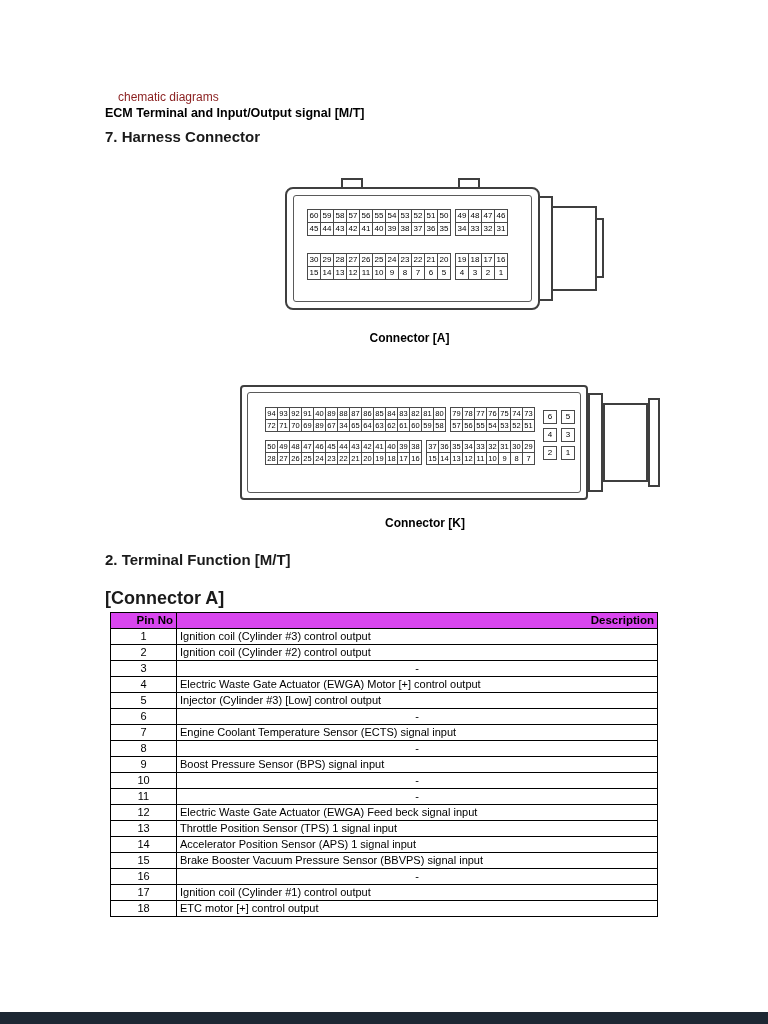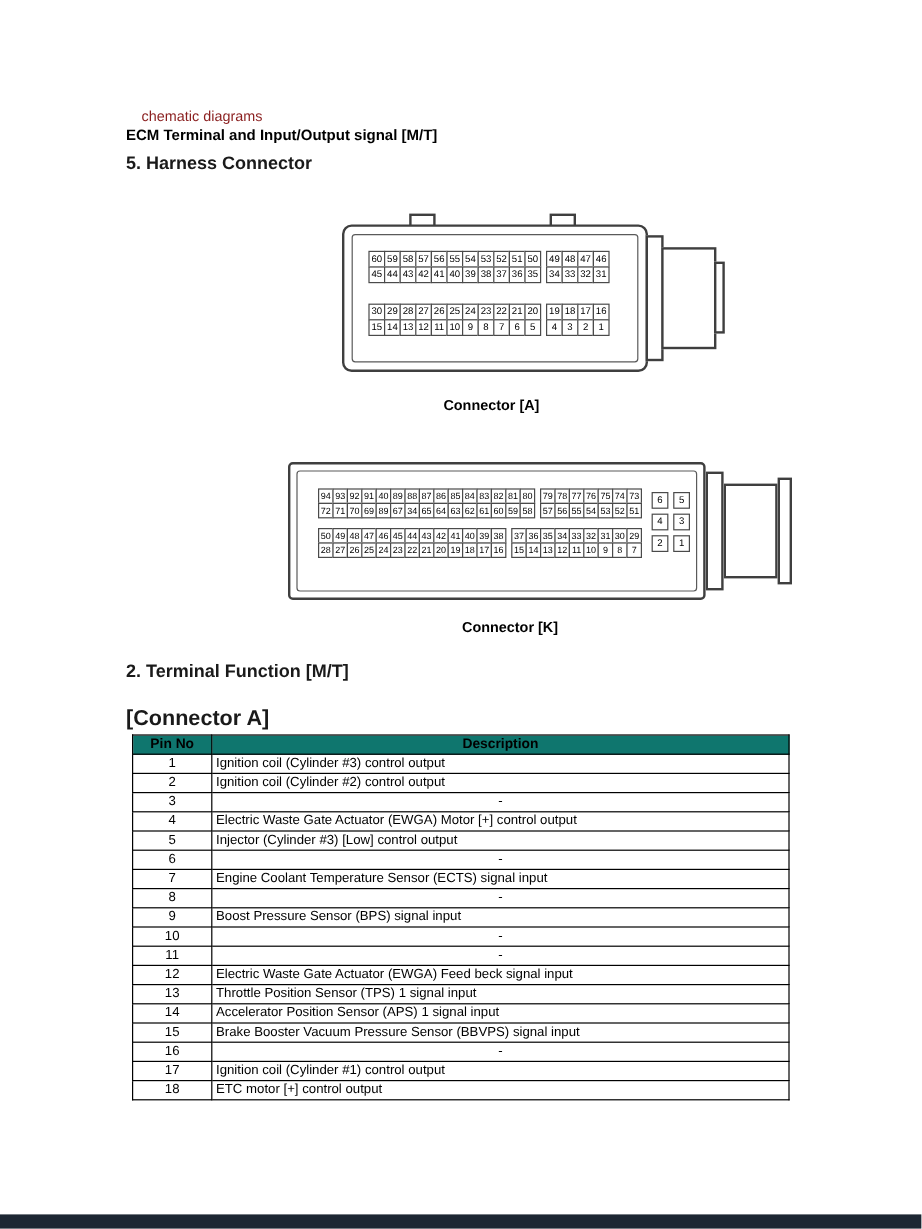--- a/index.html
+++ b/index.html
@@ -33,36 +33,36 @@
   .side-grid { position:absolute; display:grid; grid-template-columns:14px 14px; gap:4px; }
   .side-cell { width:14px; height:14px; border:1px solid #4a4a4a; background:#fff;
                font-size:8px; line-height:12px; text-align:center; color:#000; }
 
   .conn-label { position:absolute; text-align:center; font-weight:bold; font-size:12px; color:#000; }
 
   .term-table { position:absolute; left:110px; top:612px; width:548px;
                 border-collapse:collapse; font-size:11px; color:#000;
                 border:1.5px solid #000; }
   .term-table th, .term-table td { border:1px solid #000; height:16px; padding:0 3px; line-height:15px; }
-  .term-table th { background:#0f766e; font-size:11.5px; font-weight:bold; text-align:center;margin-top:25px; }
+  .term-table th { background:#d946ef; font-size:11.5px; font-weight:bold; text-align:right;margin-top:25px; }
   .term-table th.pin-col { width:66px; }
   .term-table td.pin-col { text-align:center; padding:0; }
   .term-table td.desc-col { text-align:left; }
   .term-table td.center { text-align:center; }
 
   .bottom-bar { position:absolute; left:0; top:1012px; width:768px; height:12px; background:#1d2733; }
 </style>
 </head>
 <body>
 
 <div>
 
   <div class="abs crumb">chematic diagrams</div>
   <div class="abs doc-title">ECM Terminal and Input/Output signal [M/T]</div>
-  <div class="h-section" id="h-section1">5. Harness Connector</div>
+  <div class="h-section" id="h-section1">7. Harness Connector</div>
 
   <div class="connector connA" style="left:285px; top:178px; width:330px; height:140px;">
     <div class="c-tab" style="left:56px; top:0;"></div>
     <div class="c-tab" style="left:173px; top:0;"></div>
     <div class="c-body" style="left:0; top:9px; width:255px; height:123px;"></div>
     <div class="c-flange" style="left:253px; top:18px; width:15px; height:105px;"></div>
     <div class="c-ext" style="left:266px; top:28px; width:46px; height:85px;"></div>
     <div class="c-ext" style="left:310px; top:40px; width:9px; height:60px;"></div>
     <div class="c-inner" style="left:8px; top:17px; width:239px; height:107px;"></div>
     <div class="pin-block" style="left:22px; top:31px;">

